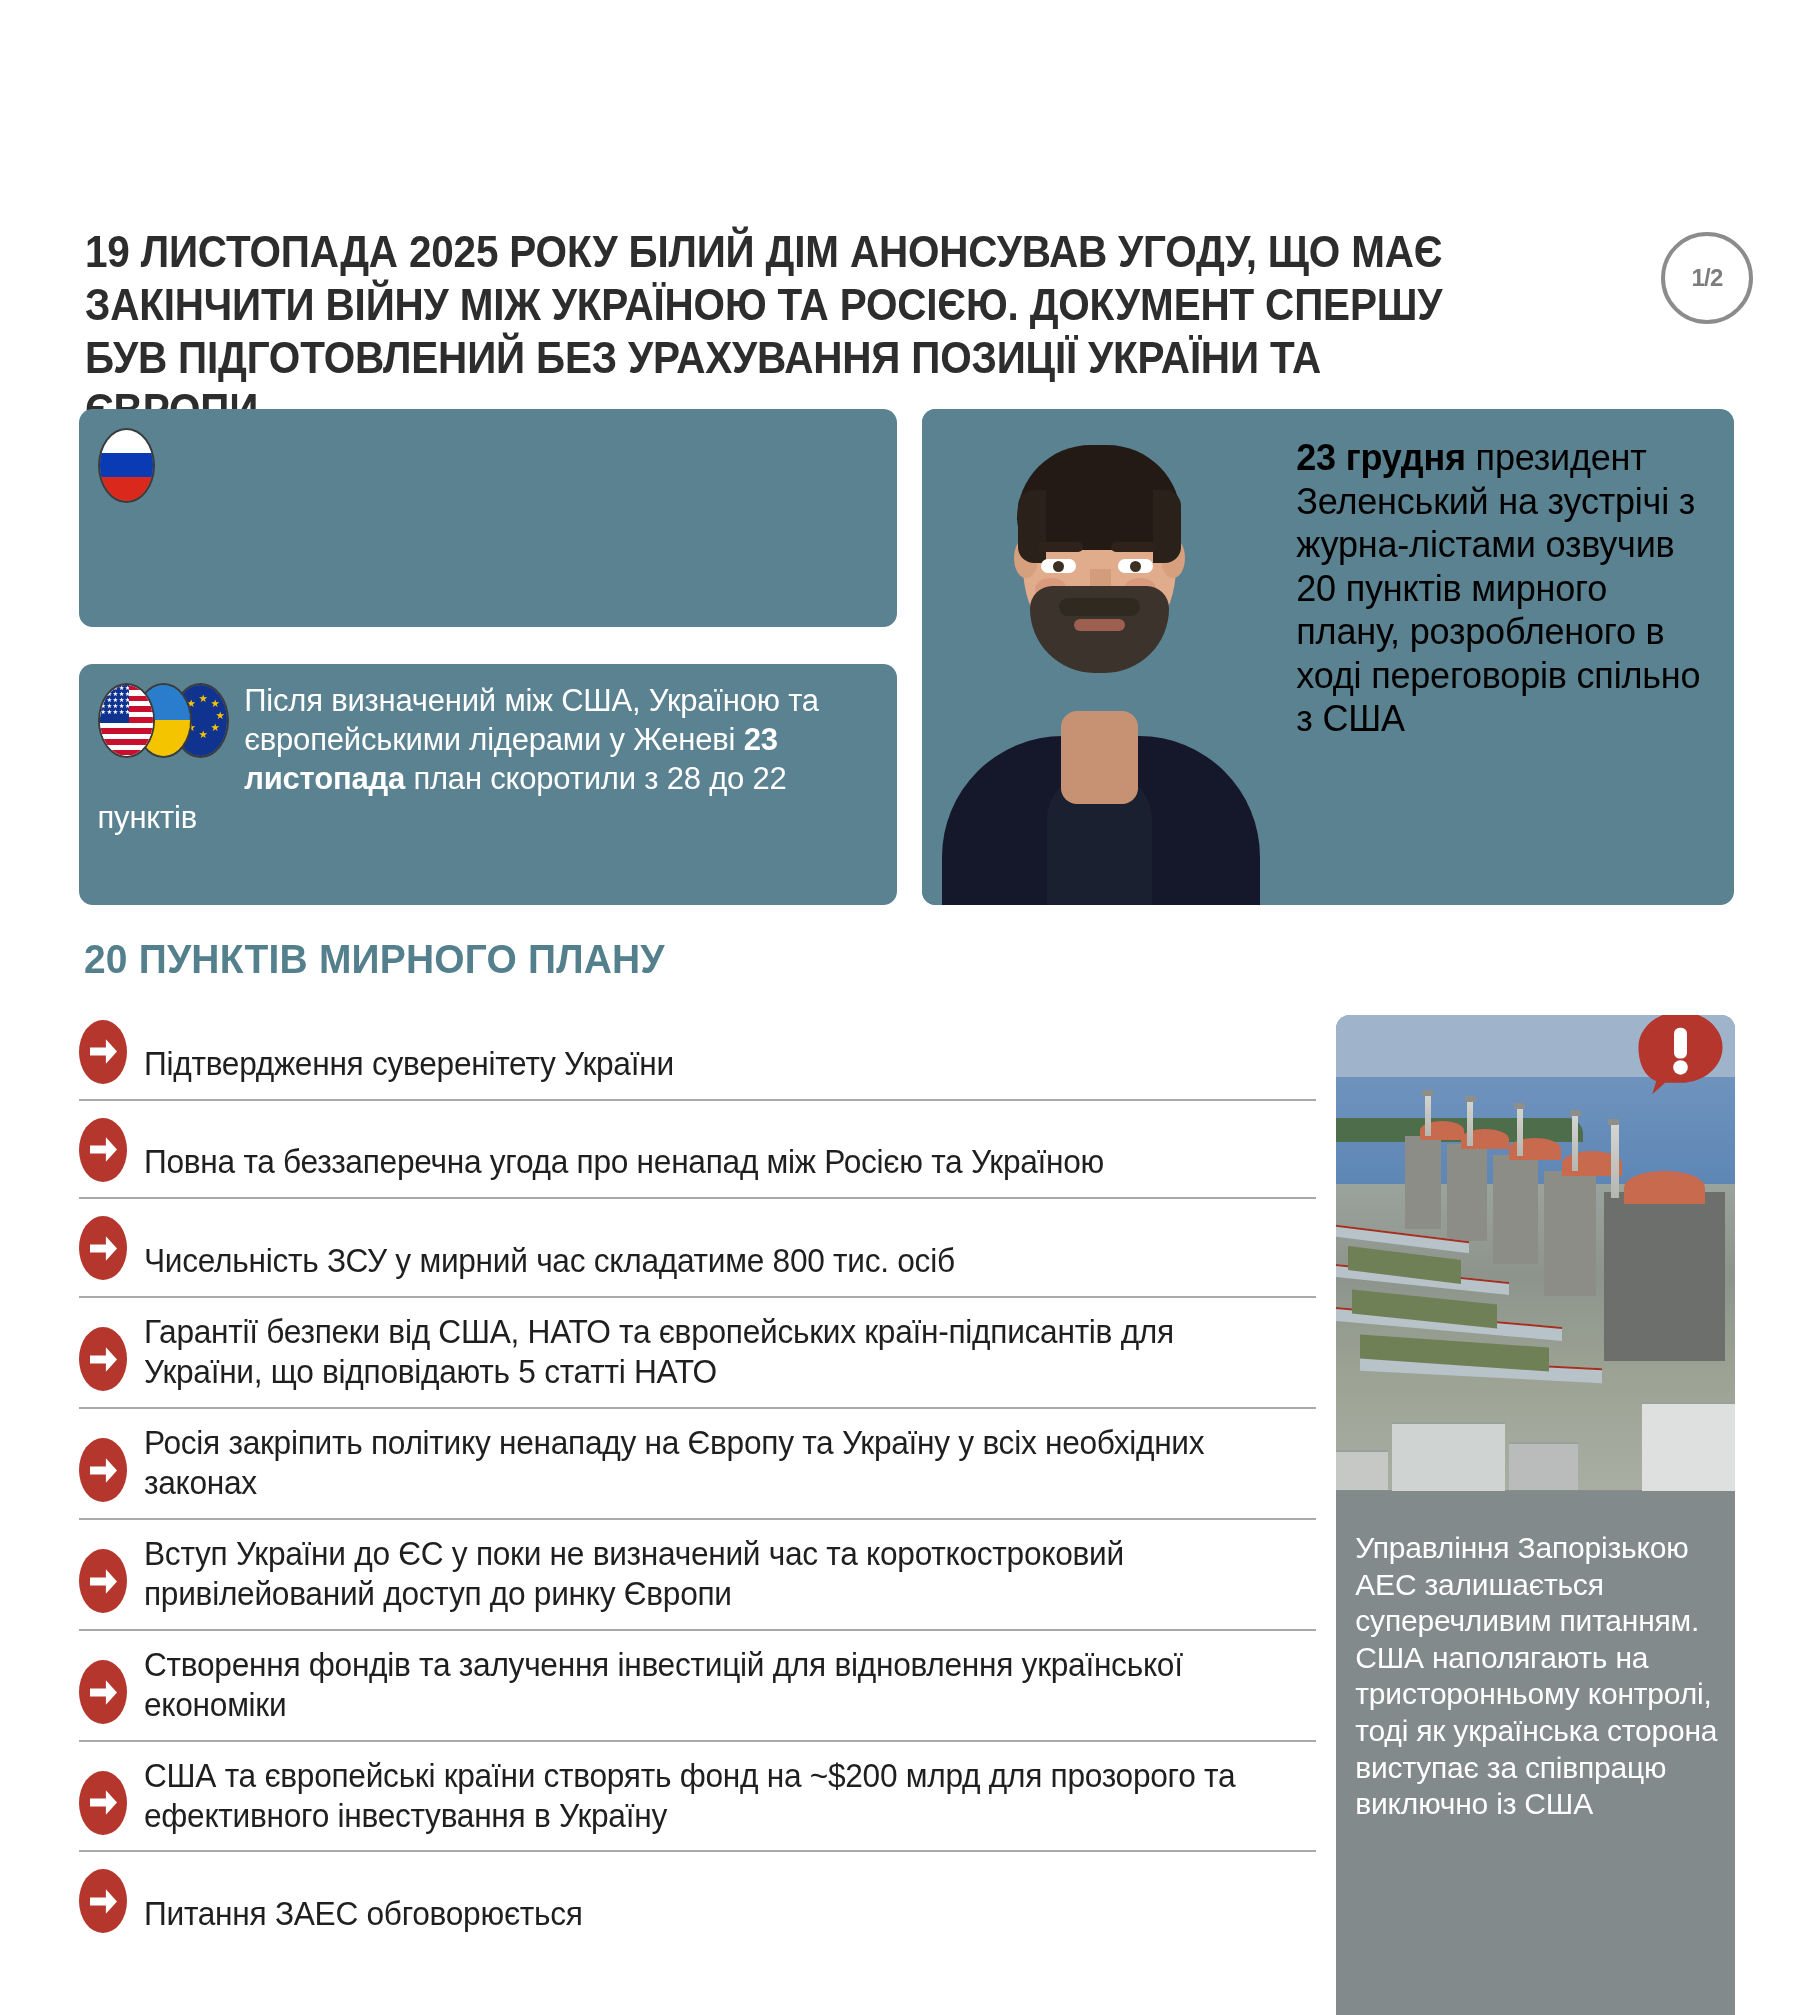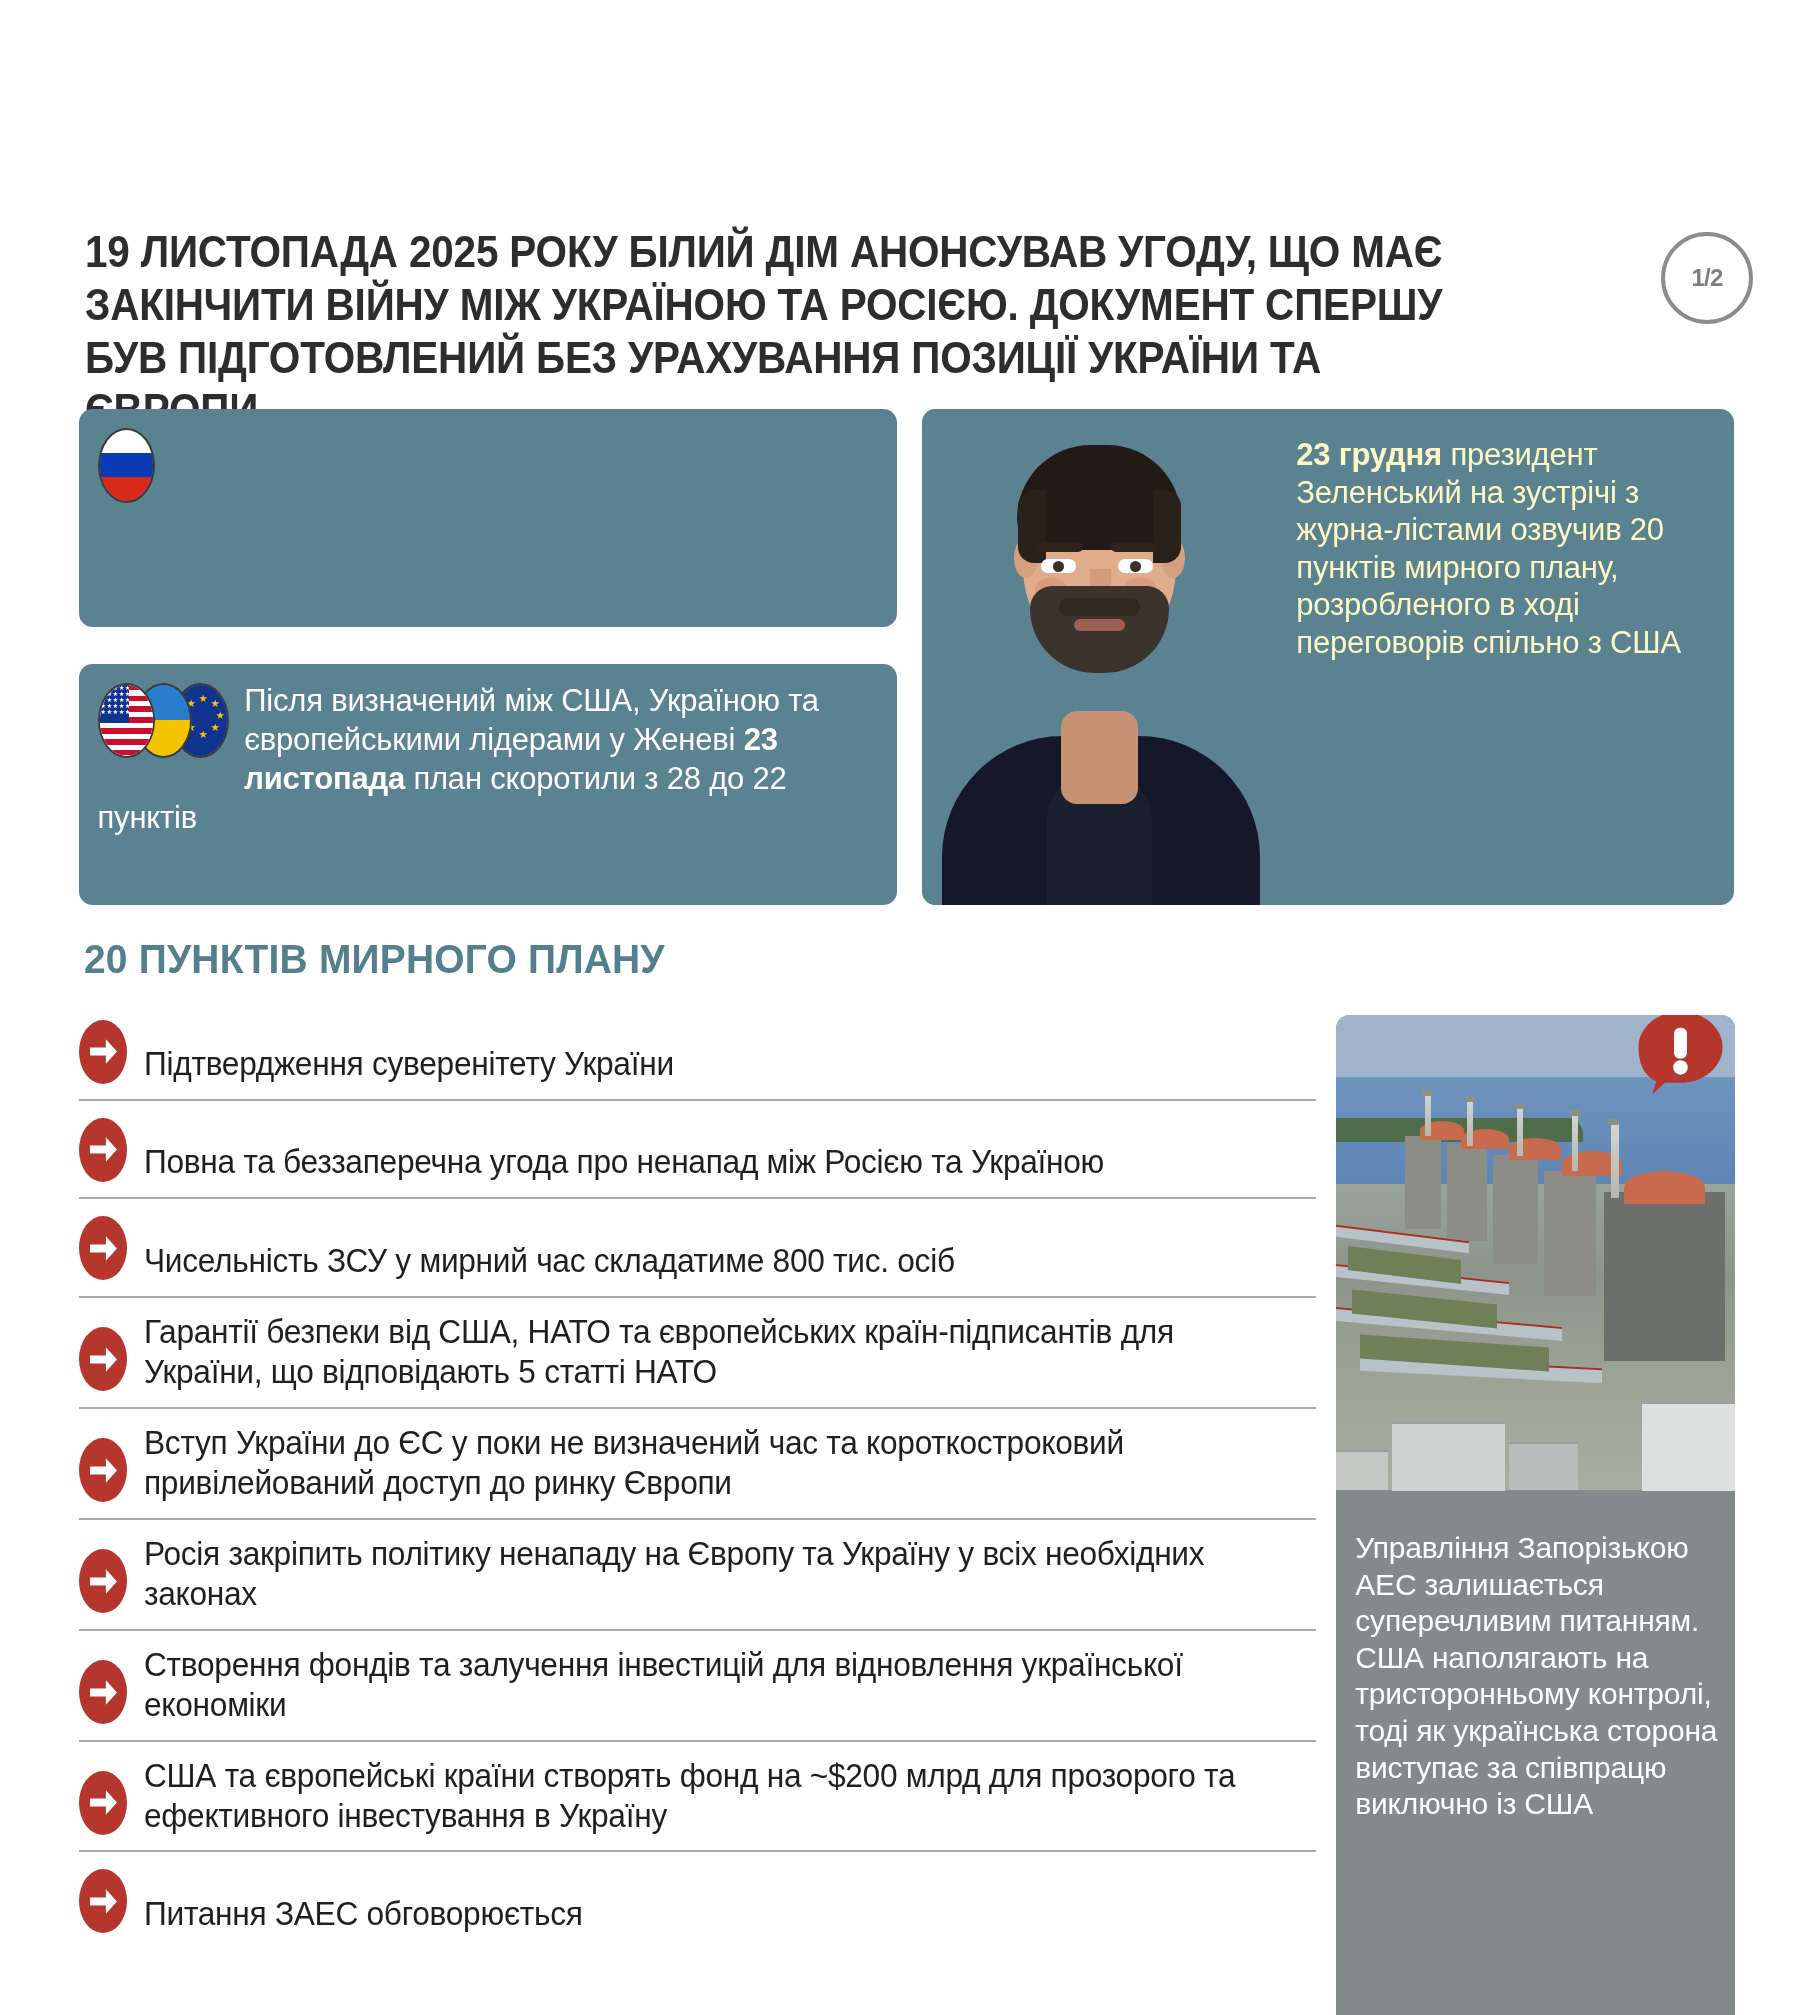--- a/index.html
+++ b/index.html
@@ -187,22 +187,22 @@
     width: 355px;
     height: 100%;
     position: relative;
     flex: 0 0 355px;
     background: #5a8290;
     overflow: hidden;
   }
   .zel-text {
     flex: 1;
     padding: 27px 16px 8px 19.3px;
-    color: #fef9c3;
-    font-size: 31px;
+    color: #000000;
+    font-size: 36px;
     line-height: 1.21;
     letter-spacing: -0.2px;
   }
   .zel-text b { font-weight: bold; }
 
   
   .p-body {
     position: absolute; left: 20px; bottom: 0;
     width: 318px; height: 169px;
     background: #15182a;
@@ -582,31 +582,31 @@
       <div class="point-text">Гарантії безпеки від США, НАТО та європейських країн-підписантів для України, що відповідають 5 статті НАТО</div>
     </div>
 
     <div class="point-row">
       <div class="arrow-badge">
         <div class="oval"></div>
         <svg width="27" height="25" viewBox="0 0 68 62">
             <path d="M0 21 H40 V0 L68 31 L40 62 V41 H0 Z" fill="#ffffff"></path>
           </svg>
       </div>
+      <div class="point-text">Росія закріпить політику ненападу на Європу та Україну у всіх необхідних законах</div>
+    </div>
+
+    <div class="point-row">
+      <div class="arrow-badge">
+        <div class="oval"></div>
+        <svg width="27" height="25" viewBox="0 0 68 62">
+            <path d="M0 21 H40 V0 L68 31 L40 62 V41 H0 Z" fill="#ffffff"></path>
+          </svg>
+      </div>
       <div class="point-text">Вступ України до ЄС у поки не визначений час та короткостроковий привілейований доступ до ринку Європи</div>
-    </div>
-
-    <div class="point-row">
-      <div class="arrow-badge">
-        <div class="oval"></div>
-        <svg width="27" height="25" viewBox="0 0 68 62">
-            <path d="M0 21 H40 V0 L68 31 L40 62 V41 H0 Z" fill="#ffffff"></path>
-          </svg>
-      </div>
-      <div class="point-text">Росія закріпить політику ненападу на Європу та Україну у всіх необхідних законах</div>
     </div>
 
     <div class="point-row">
       <div class="arrow-badge">
         <div class="oval"></div>
         <svg width="27" height="25" viewBox="0 0 68 62">
             <path d="M0 21 H40 V0 L68 31 L40 62 V41 H0 Z" fill="#ffffff"></path>
           </svg>
       </div>
       <div class="point-text">Створення фондів та залучення інвестицій для відновлення української економіки</div>

